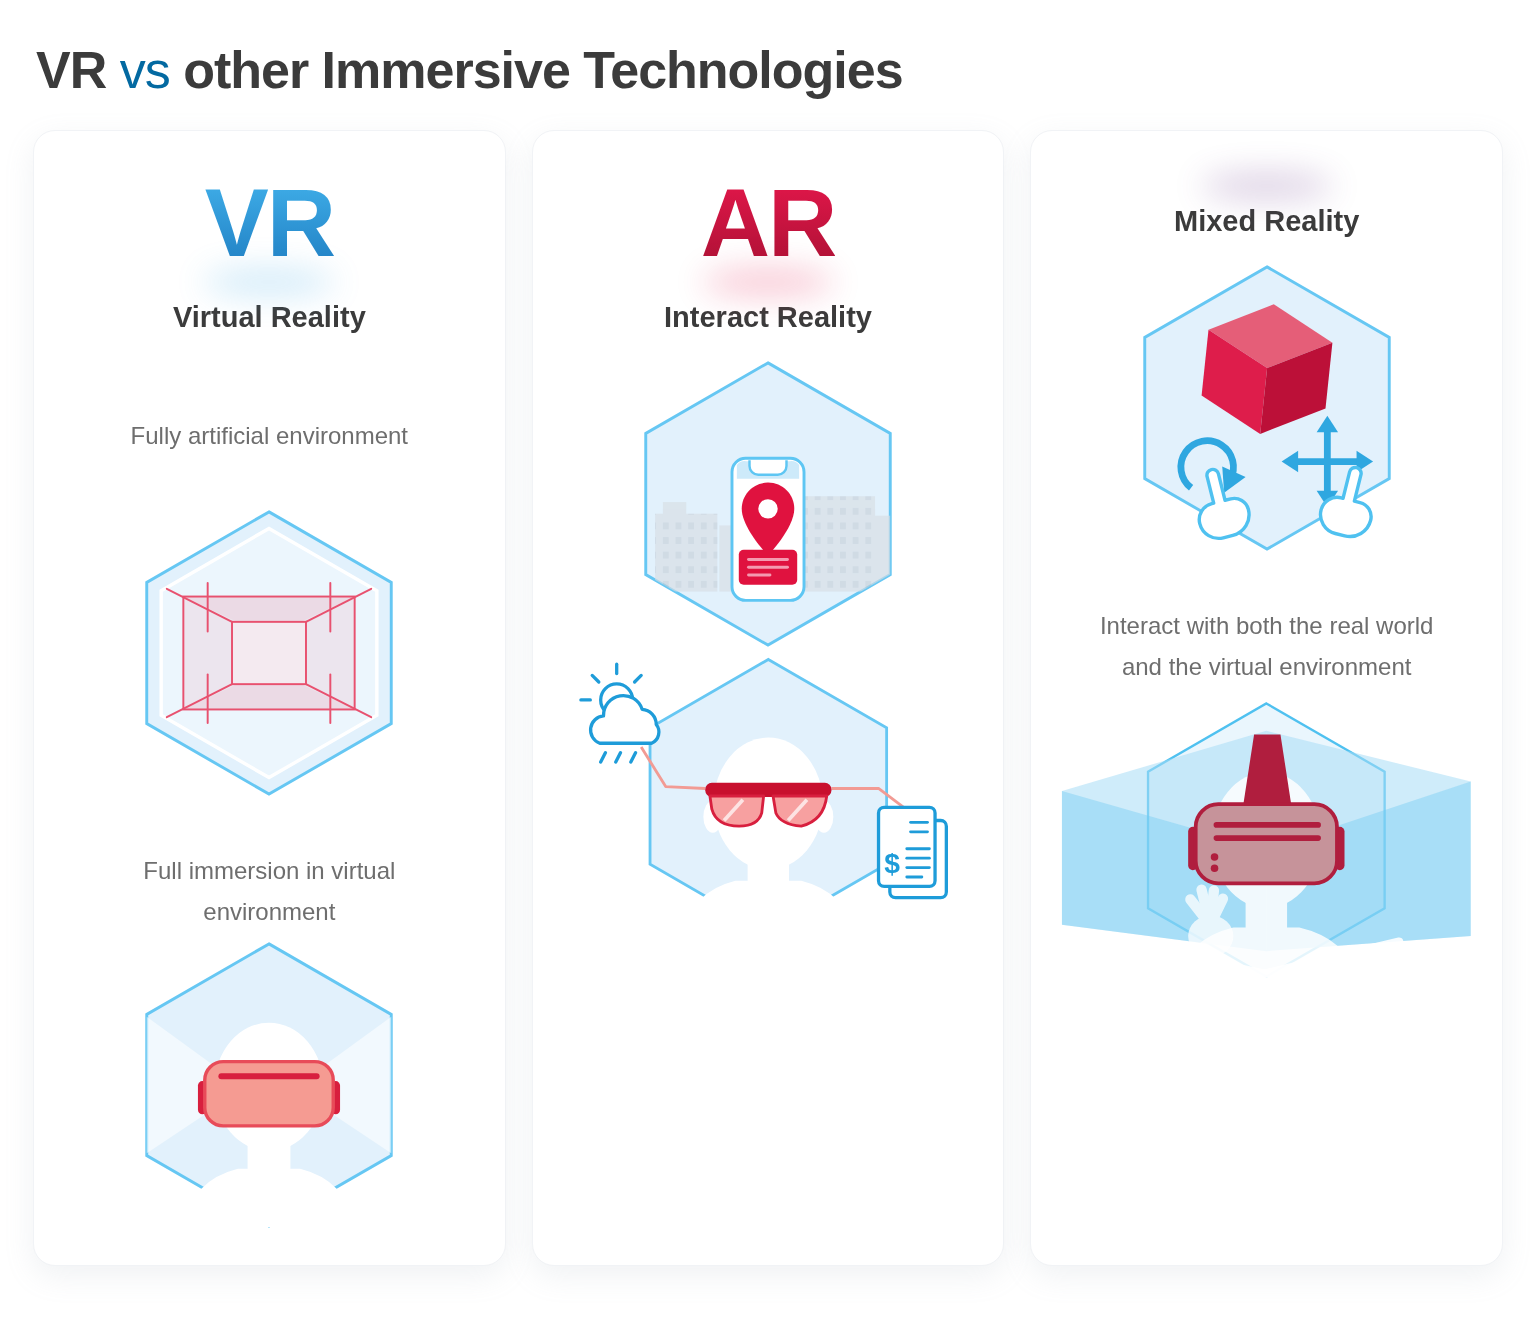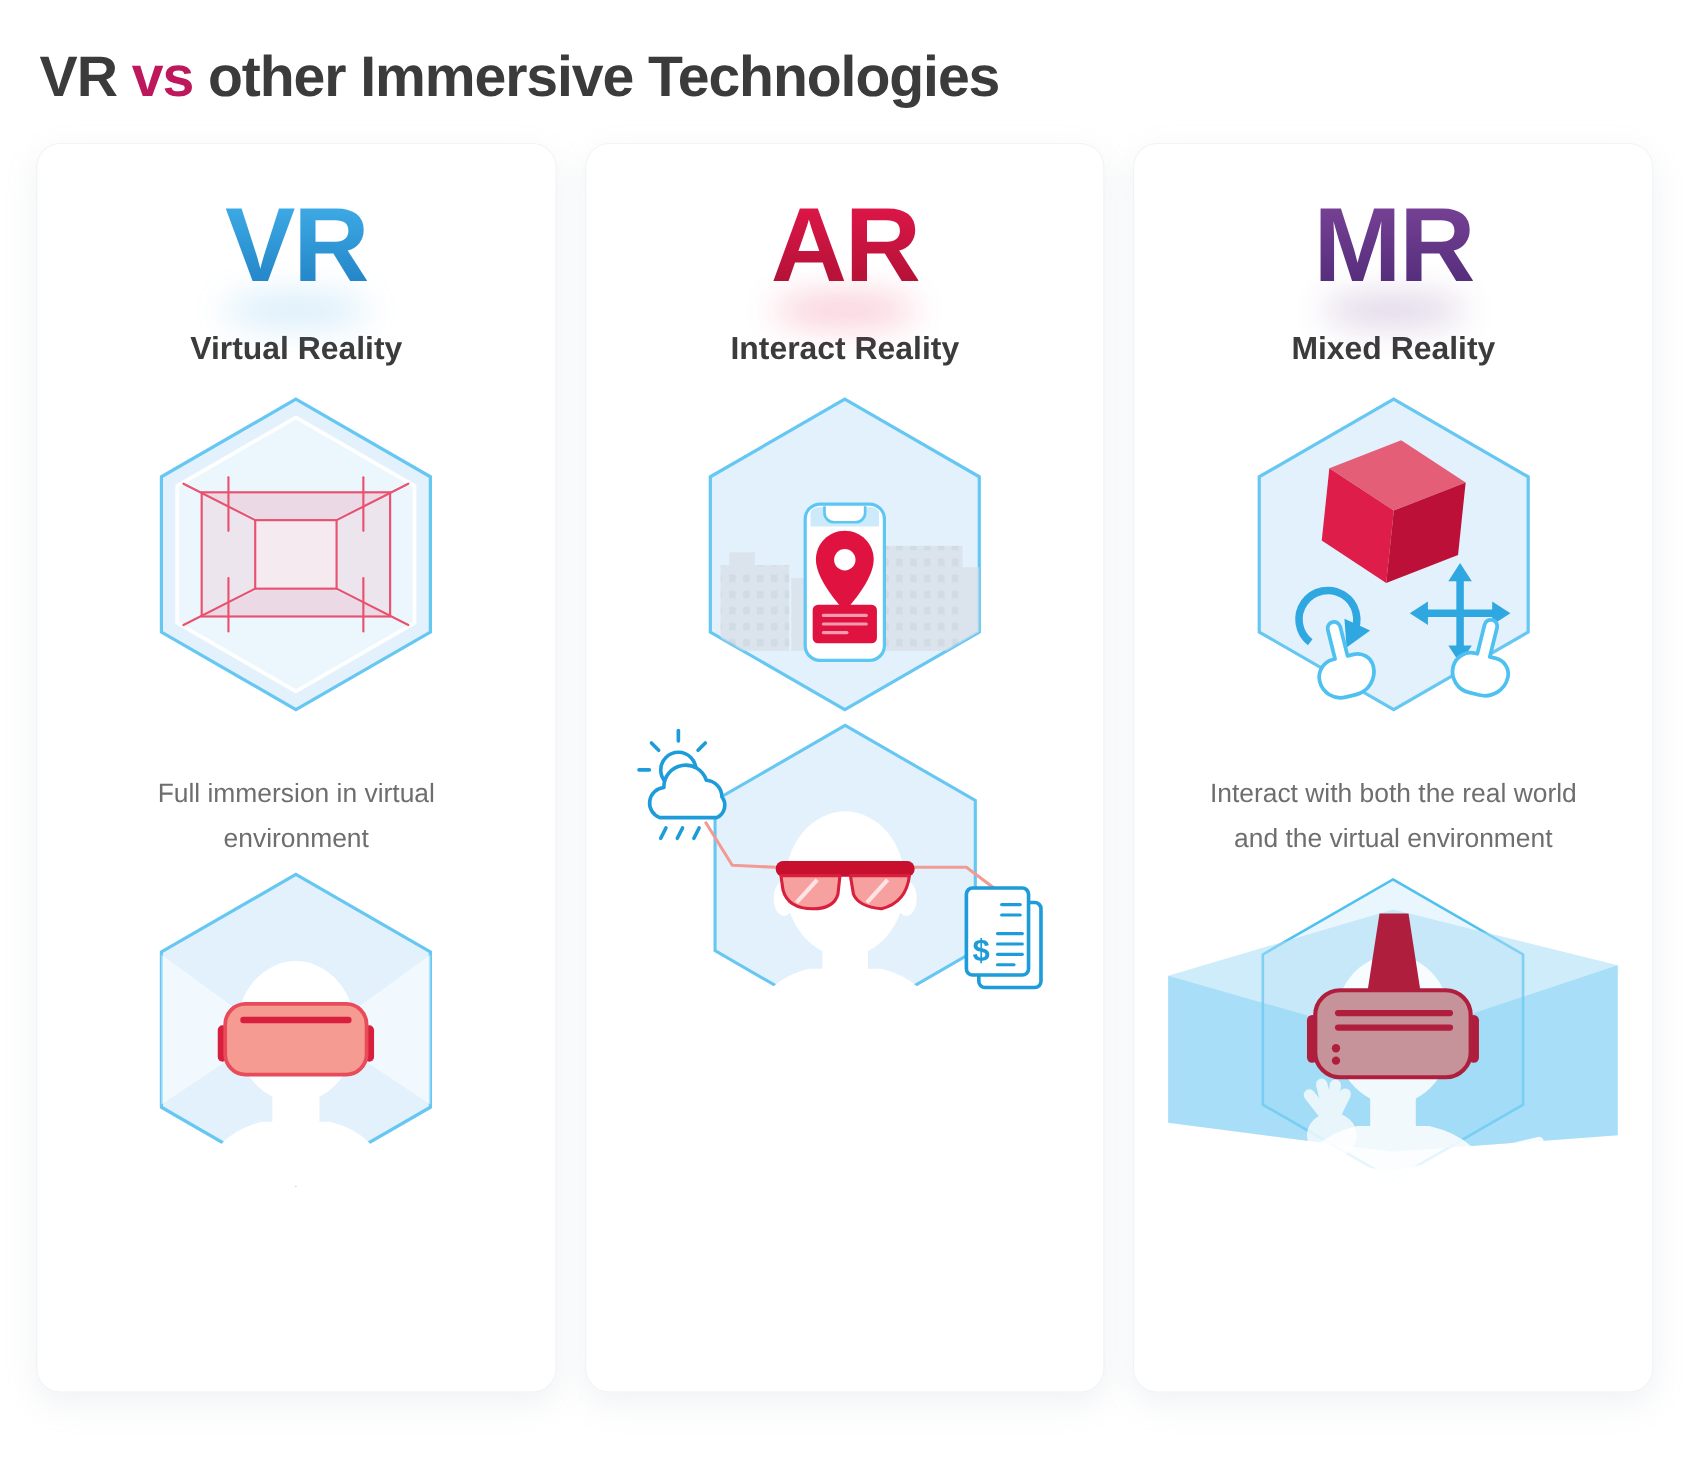--- a/index.html
+++ b/index.html
@@ -1,20 +1,20 @@
 <!DOCTYPE html>
 <html><head>
 <meta charset="utf-8">
 <style>
   * { margin:0; padding:0; box-sizing:border-box; }
   html,body { width:1536px; background:#ffffff; font-family:"Liberation Sans", sans-serif; }
   body { height:1327px; overflow:hidden; }
 
   .page-title { margin:40px 0 0 36px; font-size:52px; letter-spacing:-1px; color:#3b3b3b; font-weight:700; }
-  .page-title .light { font-weight:700; color:#be185d; }
+  .page-title .light { font-weight:400; color:#0369a1; }
 
   .cards { display:flex; gap:26px; margin:30px 33px 0 33px; }
   .card {
     flex:1; background:#ffffff; border:1px solid #f1f3f6; border-radius:22px;
     box-shadow:0 10px 30px rgba(150,160,175,0.14);
     padding:44px 14px 34px 14px; display:flex; flex-direction:column; align-items:center;
     height:1136px;
   }
 
   .abbr { font-size:96px; line-height:1; font-weight:700; letter-spacing:-2px;
@@ -46,20 +46,23 @@
 
 <h1 class="page-title"><span>VR</span><span class="light"> vs </span><span>other Immersive Technologies</span></h1>
 
 <div class="cards">
 
   <section class="card card-vr">
     <div class="abbr">VR</div>
     <div class="abbr-glow"></div>
     <div class="subtitle">Virtual Reality</div>
 
+    <div class="desc-block desc-1">
+        <p class="desc">Fully artificial environment</p>
+      </div>
 
     <div class="hex-art narrow">
       <svg viewBox="0 0 300 300">
         <polygon points="150,5 275.6,77.5 275.6,222.5 150,295 24.4,222.5 24.4,77.5" fill="#E2F1FC" stroke="#66C7F3" stroke-width="3"></polygon>
         <polygon points="150,22 260.8,86 260.8,214 150,278 39.2,214 39.2,86" fill="rgba(255,255,255,0.35)" stroke="#FFFFFF" stroke-width="3.5"></polygon>
         <g stroke="#E8516F" stroke-width="2" fill="none" stroke-linecap="round">
           <rect x="62" y="92" width="176" height="116" fill="rgba(232,80,110,0.10)"></rect>
           <polygon points="62,92 238,92 183,118 117,118" fill="rgba(232,80,110,0.07)" stroke="none"></polygon>
           <polygon points="62,208 238,208 183,182 117,182" fill="rgba(232,80,110,0.07)" stroke="none"></polygon>
           <rect x="112" y="118" width="76" height="64" fill="rgba(252,238,243,0.55)"></rect>
@@ -194,21 +197,20 @@
             <line x1="382" y1="226" x2="406" y2="226"></line>
             <line x1="382" y1="236" x2="398" y2="236"></line>
           </g>
           <text x="358" y="232" font-size="30" font-weight="bold" fill="#1E9CD9">$</text>
         </g>
       </svg>
     </div>
   </section>
 
   <section class="card card-mr">
-    <div class="abbr">MR</div>
     <div class="abbr-glow"></div>
     <div class="subtitle">Mixed Reality</div>
 
 
     <div class="hex-art narrow">
       <svg viewBox="0 0 300 300">
         <defs>
           <path id="hand-shape" d="M-6,-8 L-6,-36 a6,6 0 0 1 12,0 L6,-8 h6 a15,15 0 0 1 15,15 a22,22 0 0 1 -22,22 h-10 a20,20 0 0 1 -20,-20 a17,17 0 0 1 17,-17 z"></path>
         </defs>
         <polygon points="150,5 275.6,77.5 275.6,222.5 150,295 24.4,222.5 24.4,77.5" fill="#E2F1FC" stroke="#66C7F3" stroke-width="3"></polygon>

